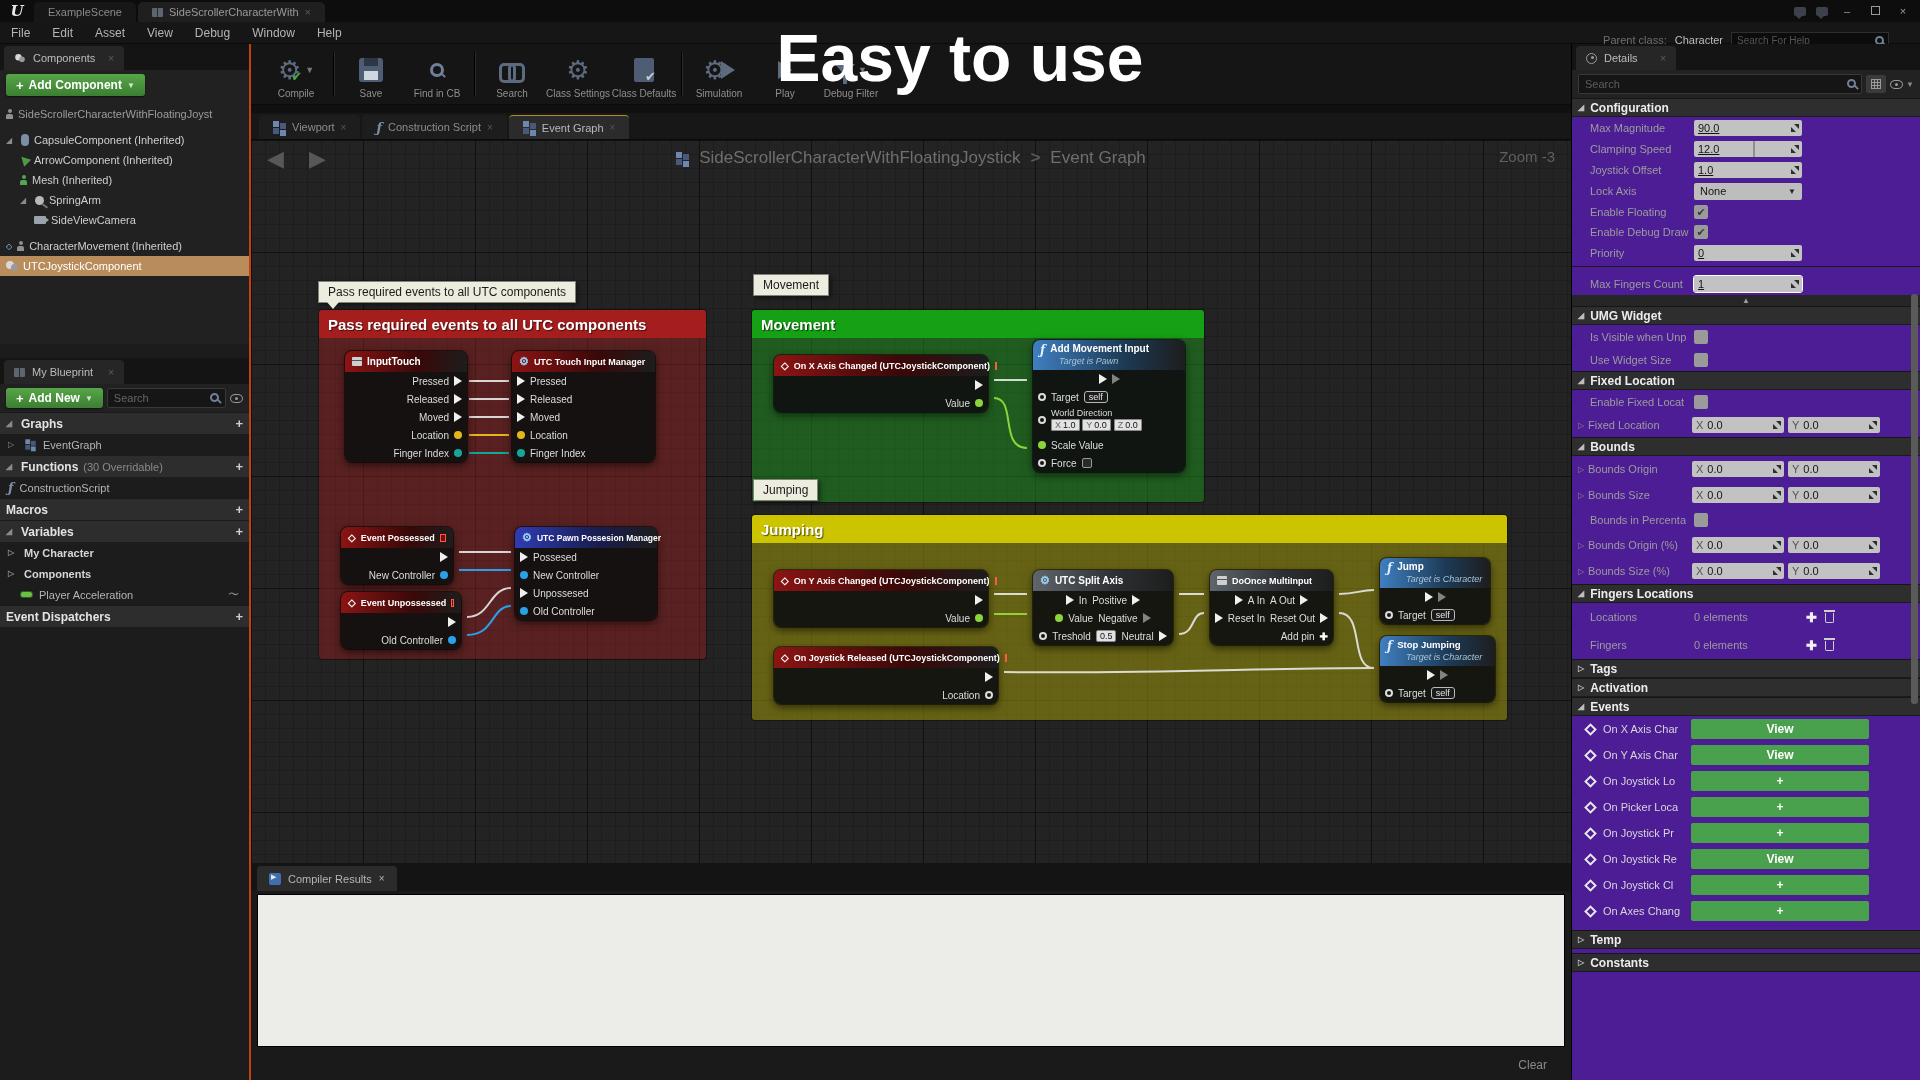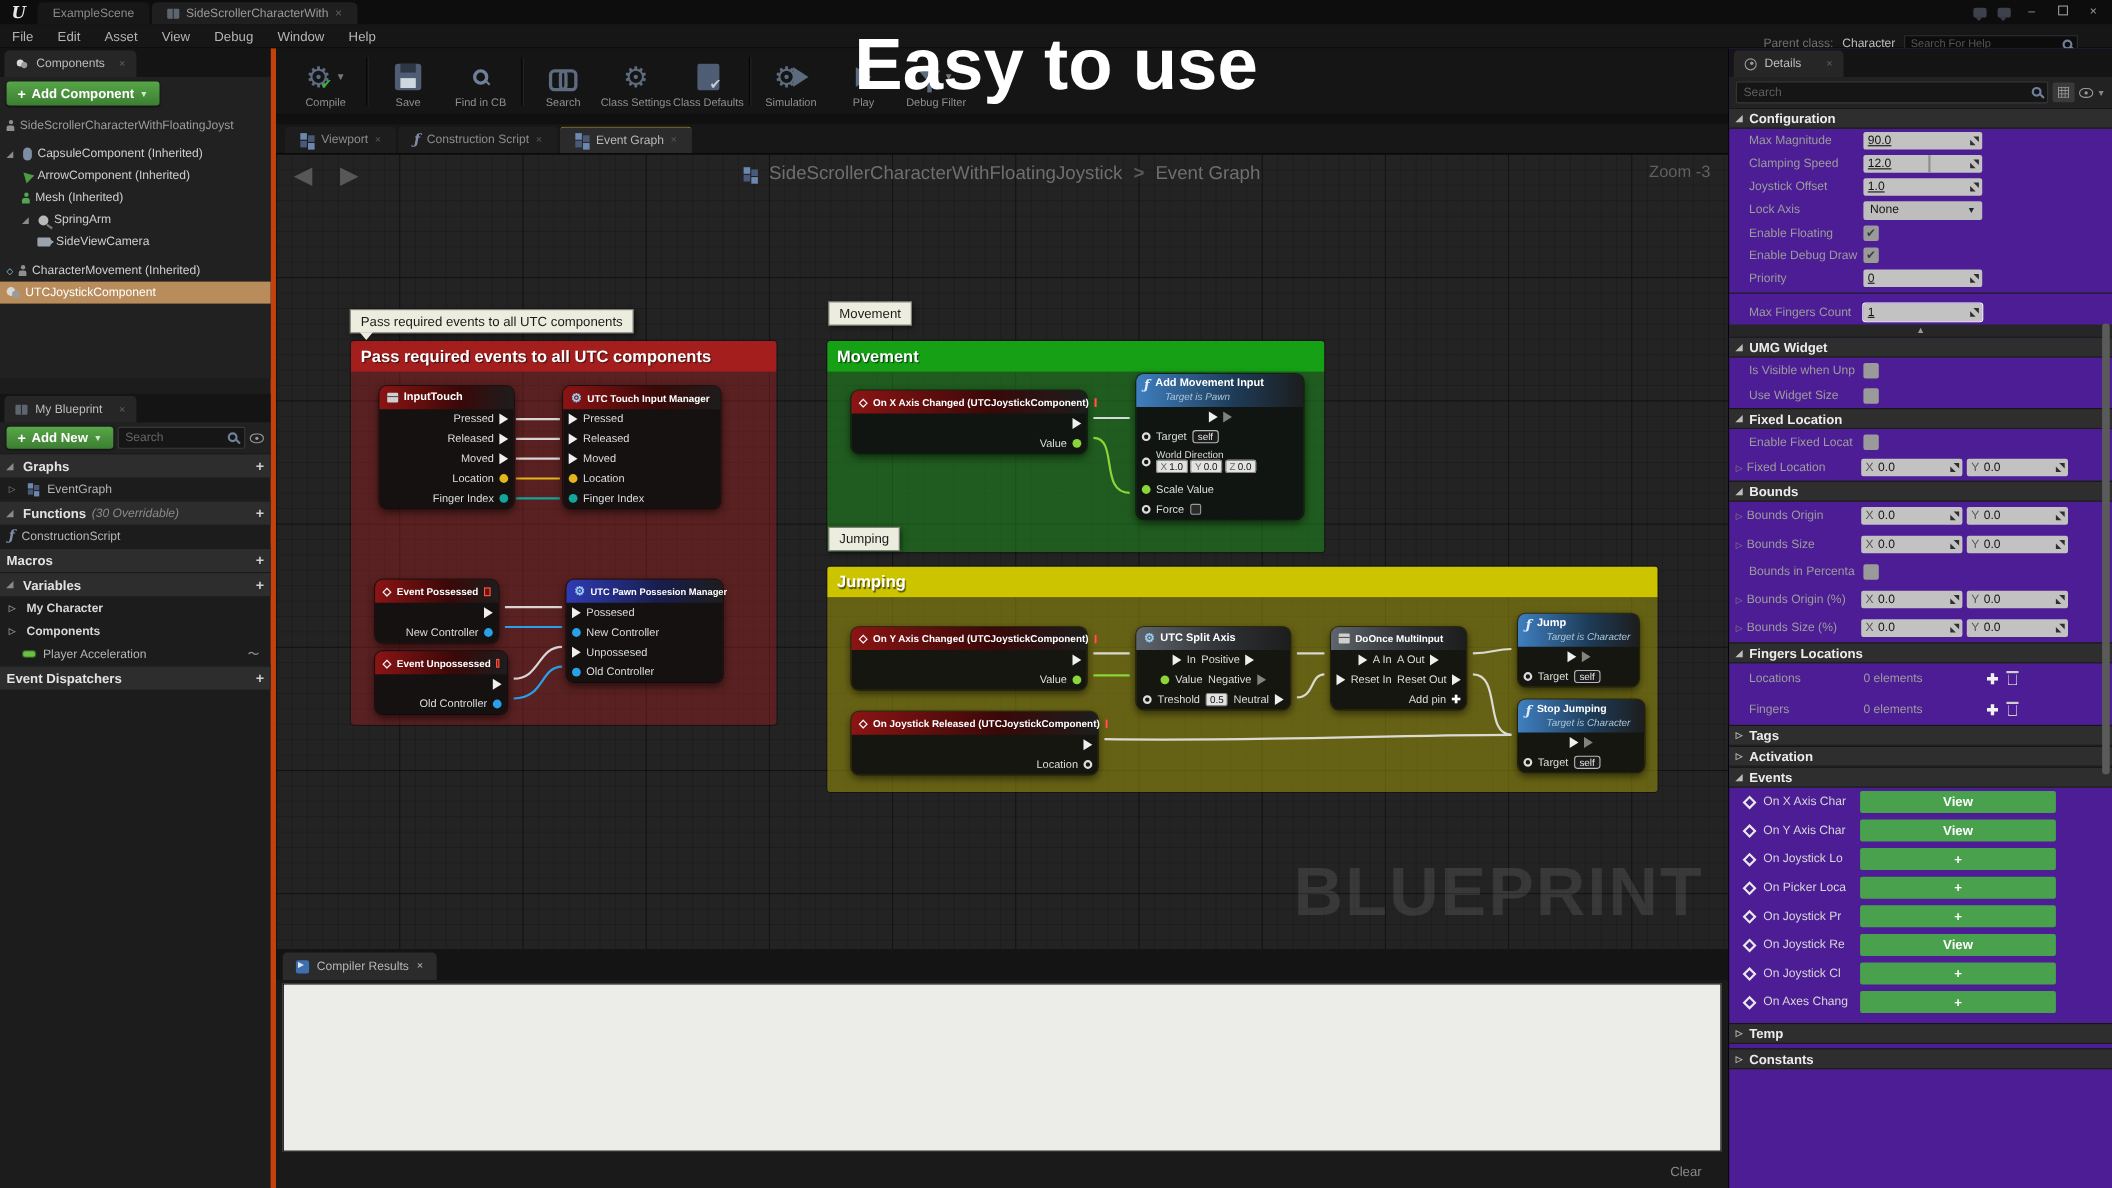--- a/index.html
+++ b/index.html
@@ -25,21 +25,21 @@
   #menubar { position:absolute; left:0; top:22px; width:1920px; height:22px; background:#161616; display:flex; align-items:center; border-bottom:1px solid #0a0a0a; }
   .menu-item { color:#b5b5b5; font-size:12px; padding:0 11px; }
   #menu-right { margin-left:auto; display:flex; align-items:center; gap:8px; padding-right:14px;margin-top:15px; }
   .parent-label { color:#6f6f6f; font-size:11px; }
   .parent-value { color:#bdbdbd; font-size:11px; }
   .help-search { width:158px; height:16px; background:#0c0c0c; border:1px solid #2e2e2e; color:#9a9a9a; font-size:10px; padding:0 16px 0 5px; }
   .help-search::placeholder { color:#555; }
   #menu-right .mag { position:relative; left:-22px; }
 
   
-  #leftcol  { position:absolute; left:0; top:44px; width:251px; height:1036px; background:#1c1c1c; border-right:5px solid #c2410c; }
+  #leftcol  { position:absolute; left:0; top:44px; width:251px; height:1036px; background:#1c1c1c; border-right:2px solid #c2410c; }
   #centercol{ position:absolute; left:251px; top:44px; width:1320px; height:1036px; background:#141414; }
   #rightcol { position:absolute; left:1571px; top:44px; width:349px; height:1036px; background:#4c1d95; border-left:1px solid #000; }
 
   
   #toolbar { height:61px; background:#151515; display:flex; align-items:center; padding-left:12px; border-bottom:1px solid #0a0a0a; }
   .tbtn { width:66px; height:56px; display:flex; flex-direction:column; align-items:center; justify-content:flex-end; gap:3px; padding-bottom:3px; color:#8f8f8f; font-size:10px; }
   .tbtn .ticon { height:30px; display:flex; align-items:center; justify-content:center; color:#5d6b7e; font-size:24px; }
   .tsep { width:1px; height:44px; background:#000; margin:0 4px; box-shadow:1px 0 0 #2a2a2a; }
   .gear-glyph { font-size:26px; color:#5d6b7e; }
   .check-mini { color:#3fae3f; font-size:13px; margin-left:-10px; margin-top:12px; }
@@ -168,21 +168,21 @@
   #myblueprint { margin-top:14px; }
   #mb-controls { display:flex; gap:4px; padding:4px 6px; background:#212121; align-items:center; }
   .mb-search { flex:1; height:20px; background:#161616; border:1px solid #383838; border-radius:2px; color:#bbb; font-size:11px; padding:0 20px 0 6px; width:90px; }
   .mb-search::placeholder { color:#666; }
   .mb-search-wrap { position:relative; flex:1; display:flex; }
   .mb-search-wrap .mag { position:absolute; right:7px; top:5px; }
   .eye-ic { width:13px; height:9px; border:1px solid #9a9a9a; border-radius:50%/60%; position:relative; flex:none; }
   .eye-ic::after { content:''; position:absolute; left:4px; top:2px; width:3px; height:3px; border-radius:50%; background:#9a9a9a; }
   .mb-section { height:22px; background:#2d2d2d; border-top:1px solid #1a1a1a; display:flex; align-items:center; padding:0 6px; gap:5px; color:#e3e3e3; font-weight:bold; font-size:12px; }
   .mb-section .plus-r { margin-left:auto; color:#cfcfcf; font-weight:bold; font-size:13px; }
-  .mb-note { font-weight:normal; color:#8a8a8a; font-size:11px;font-style:italic; }
+  .mb-note { font-weight:normal; color:#8a8a8a; font-size:11px; }
   .mb-row { height:21px; display:flex; align-items:center; gap:6px; padding-left:8px; color:#b5b5b5; font-size:11px; }
   .mb-row.boldish { color:#d6d6d6; font-weight:bold; }
   .pill-green { width:13px; height:7px; border-radius:3px; background:#6abf45; border:1px solid #2e5c1e; flex:none; }
   .tilde { margin-left:auto; padding-right:10px; color:#8a8a8a; }
 
   
   #details-search-row { display:flex; gap:4px; padding:4px 6px; align-items:center; background:#222; }
   .dt-search-wrap { position:relative; flex:1; display:flex; }
   .dt-search { flex:1; height:20px; background:#151515; border:1px solid #383838; border-radius:2px; color:#bbb; font-size:11px; padding:0 20px 0 6px; width:100px; }
   .dt-search::placeholder { color:#5e5e5e; }
@@ -474,21 +474,20 @@
     <div id="graph">
       <span class="nav-arrow" style="left:16px">◀</span>
       <span class="nav-arrow" style="left:58px">▶</span>
       <div id="breadcrumb">
         <span class="sq4"></span>
         <span>SideScrollerCharacterWithFloatingJoystick</span>
         <span class="sep">&gt;</span>
         <span>Event Graph</span>
       </div>
       <span id="zoom-label">Zoom -3</span>
-      <span id="watermark">BLUEPRINT</span>
 
       <div class="cgroup cg-red" style="left:68px;top:170px;width:387px;height:349px">
         <div class="chead">Pass required events to all UTC components</div>
         <div class="cbody"></div>
       </div>
       <div class="cgroup cg-green" style="left:501px;top:170px;width:452px;height:192px">
         <div class="chead">Movement</div>
         <div class="cbody"></div>
       </div>
       <div class="cgroup cg-yellow" style="left:501px;top:375px;width:755px;height:205px">

